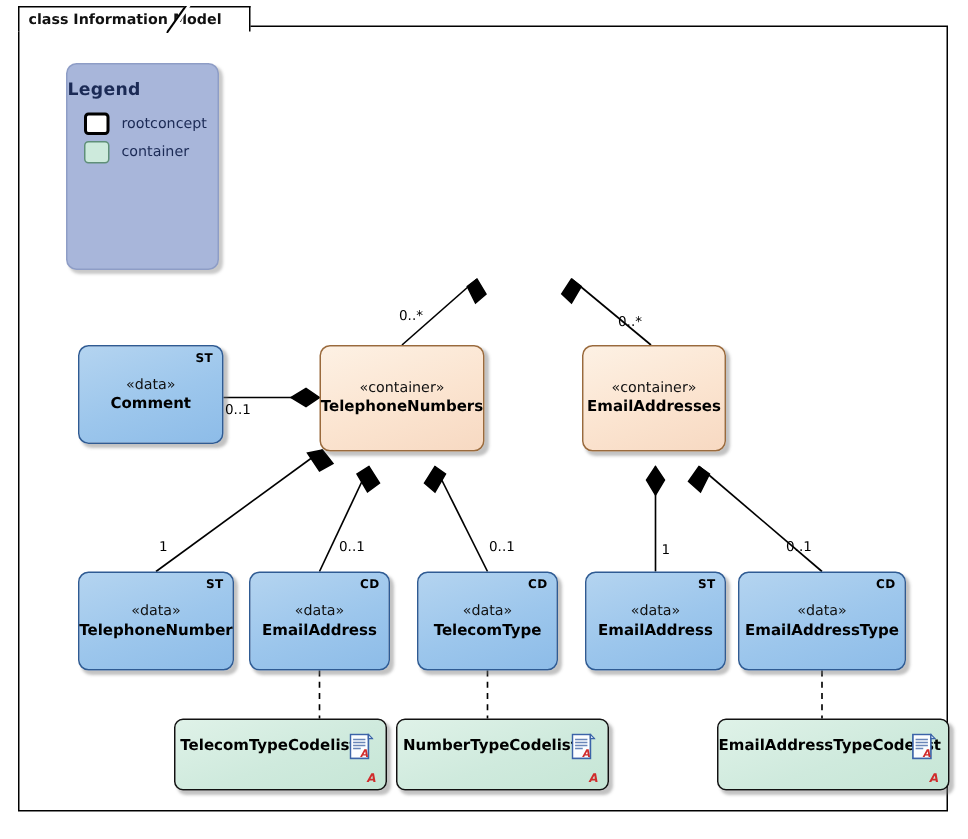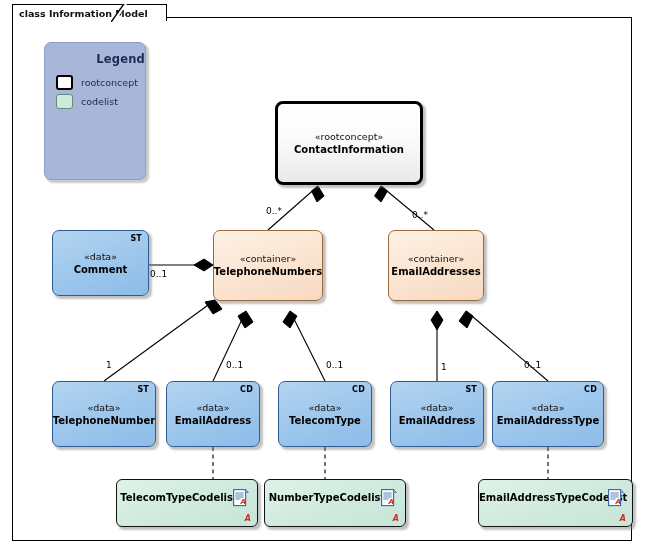--- a/index.html
+++ b/index.html
@@ -39,21 +39,21 @@
   .cl-name{font-size:10px;font-weight:bold;color:#000;white-space:nowrap;
            position:absolute;left:0;right:0;top:12px;text-align:center;padding-right:16px;}
   .cl-icon{position:absolute;top:9px;right:8px;width:16px;height:18px;}
   .cl-a{position:absolute;right:6px;bottom:3px;font-size:8px;font-weight:bold;
         font-style:italic;color:#d02b2b;}
 
   
   .legend{position:absolute;left:44px;top:42px;width:100px;height:136px;z-index:4;
           border-radius:7px;background:#a8b6da;border:1px solid #8e9dc6;
           box-shadow:2.5px 2.5px 2px rgba(120,120,120,.4);}
-  .legend-title{text-align:right;font-size:11.5px;font-weight:bold;color:#1b2a55;
+  .legend-title{text-align:left;font-size:11.5px;font-weight:bold;color:#1b2a55;
                 margin-top:9px;letter-spacing:.2px;}
   .legend-list{margin-top:7px;padding-left:11px;}
   .legend-row{display:flex;align-items:center;height:19px;text-align:center;}
   .sw{width:17px;height:15px;border-radius:3px;box-sizing:border-box;flex:0 0 auto;}
   .sw-rootconcept{background:#ffffff;border:2px solid #000;}
   .sw-container{background:#fbe2cd;border:1px solid #6b6b6b;}
   .sw-data{background:#9cc6ec;border:1px solid #2f5b93;}
   .sw-codelist{background:#cdeadc;border:1px solid #5f8f79;}
   .sw-constraint{background:#e4e8fa;border:1px solid #6b6b6b;}
   .legend-label{font-size:9.5px;color:#1b2a55;margin-left:8px;white-space:nowrap;}
@@ -122,29 +122,25 @@
 
   <div class="legend">
     <div class="legend-title">Legend</div>
     <div class="legend-list">
       <div class="legend-row">
         <span class="sw sw-rootconcept"></span>
         <span class="legend-label">rootconcept</span>
       </div>
       <div class="legend-row">
         <span class="sw sw-codelist"></span>
-        <span class="legend-label">codelist</span>
+        <span class="legend-label">container</span>
       </div>
     </div>
   </div>
 
-  <div class="node root" style="left:275px;top:101px;width:148px;height:84px;">
-    <div class="stereo">«rootconcept»</div>
-    <div class="nname">ContactInformation</div>
-  </div>
 
   <div class="node container" style="left:213px;top:230px;width:110px;height:71px;">
     <div class="stereo">«container»</div>
     <div class="nname">TelephoneNumbers</div>
   </div>
 
   <div class="node container" style="left:388px;top:230px;width:96px;height:71px;">
     <div class="stereo">«container»</div>
     <div class="nname">EmailAddresses</div>
   </div>

